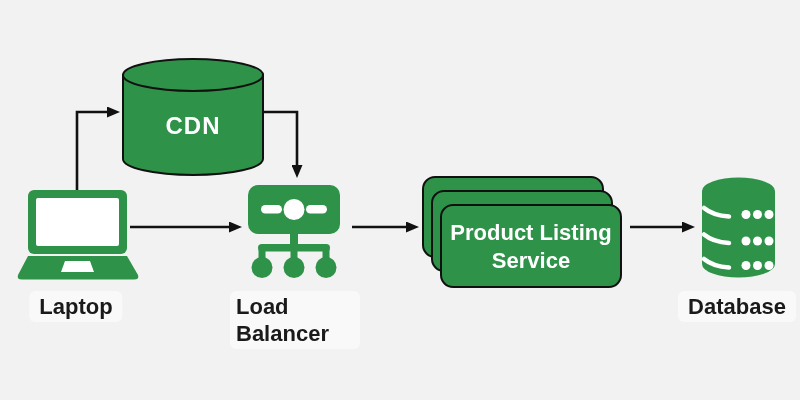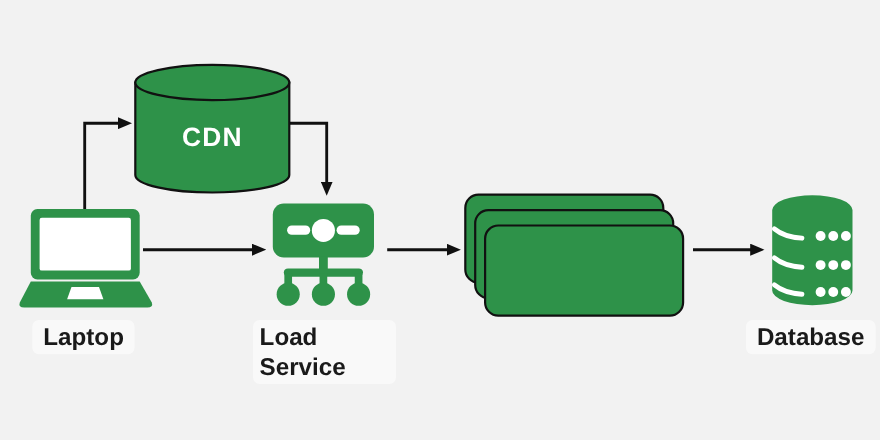--- a/index.html
+++ b/index.html
@@ -116,17 +116,18 @@
       <circle class="white-fill" cx="757.5" cy="241" r="4.5"></circle>
       <circle class="white-fill" cx="769" cy="241" r="4.5"></circle>
       <path class="white-stroke" d="M 704,259 Q 713,266.5 729,267.5"></path>
       <circle class="white-fill" cx="746" cy="265.5" r="4.5"></circle>
       <circle class="white-fill" cx="757.5" cy="265.5" r="4.5"></circle>
       <circle class="white-fill" cx="769" cy="265.5" r="4.5"></circle>
     </g>
   </svg>
 
   <div class="node-label cdn">CDN</div>
+  <div class="node-label pls">Product Listing Service</div>
   <div class="ext-label laptop">Laptop</div>
-  <div class="ext-label lb">Load Service</div>
+  <div class="ext-label lb">Load Balancer</div>
   <div class="ext-label db">Database</div>
 
 </div>
 
 </body></html>

